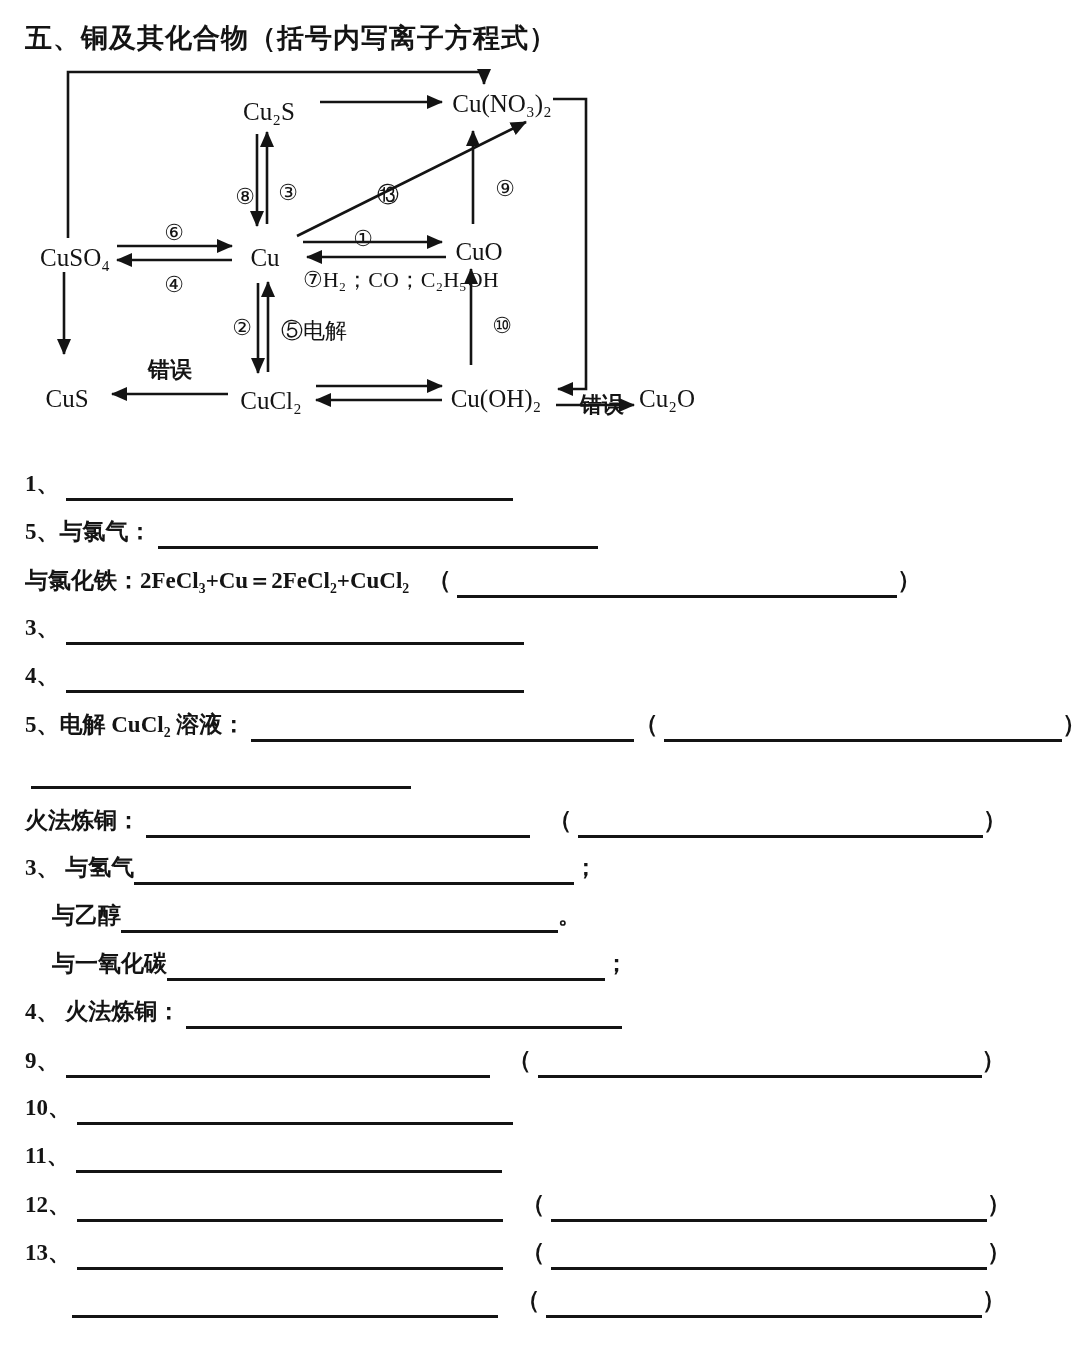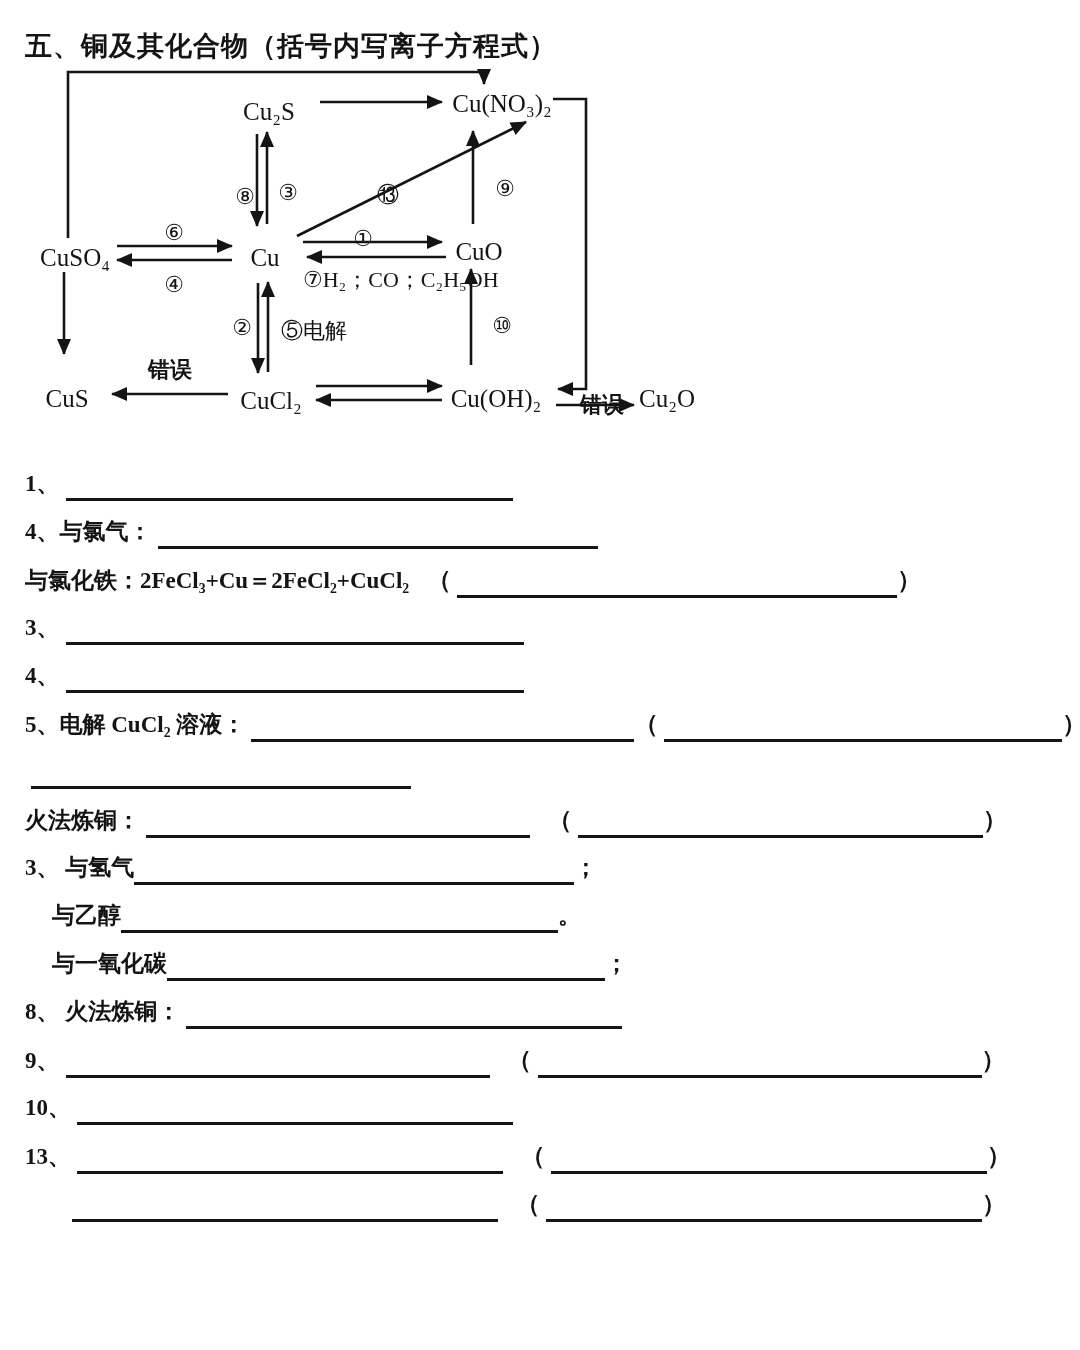--- a/index.html
+++ b/index.html
@@ -1,21 +1,21 @@
 <!DOCTYPE html>
 <html><head>
 <meta charset="utf-8">
 <style>
   html,body { margin:0; padding:0; background:#fff; }
   .page {
     position:relative; width:1080px; height:1350px; background:#ffffff;
     font-family:"Liberation Serif", serif; color:#141414; overflow:hidden;
   }
   .title {
-    position:absolute; left:25px; top:28px;
+    position:absolute; left:25px; top:20px;
     font-size:27px; font-weight:600; letter-spacing:1px; white-space:nowrap;font-family:Liberation Mono, monospace;
   }
   svg.diagram { position:absolute; left:0; top:0; }
   svg.diagram text { fill:#141414; font-family:"Liberation Serif", serif; }
   .node  { font-size:25px; font-weight:500; }
   .clbl  { font-size:22px; font-weight:400; }
   .cjk   { font-size:22px; font-weight:600; }
   .questions { position:absolute; left:25px; top:460px; right:15px; }
   .qrow { height:48px; line-height:48px; white-space:nowrap; font-size:23px; font-weight:700; }
   .blank {
@@ -88,21 +88,21 @@
     <text class="cjk" x="602" y="412" text-anchor="middle">错误</text>
   </svg>
 
   <div class="questions">
 
     <div class="qrow">
       <span>1、</span><span class="blank" style="width:447px"></span>
     </div>
 
     <div class="qrow">
-      <span>4、与氯气：</span><span class="blank" style="width:440px"></span>
+      <span>5、与氯气：</span><span class="blank" style="width:440px"></span>
     </div>
 
     <div class="qrow">
       <span>与氯化铁：2FeCl₃+Cu＝2FeCl₂+CuCl₂</span><span class="paren ml18">（</span><span class="blank" style="width:440px"></span><span class="paren">）</span>
     </div>
 
     <div class="qrow">
       <span>3、</span><span class="blank" style="width:458px"></span>
     </div>
 
@@ -128,32 +128,38 @@
 
     <div class="qrow">
       <span class="ind27">与乙醇</span><span class="blank" style="width:437px;margin-left:0"></span><span>。</span>
     </div>
 
     <div class="qrow">
       <span class="ind27">与一氧化碳</span><span class="blank" style="width:438px;margin-left:0"></span><span>；</span>
     </div>
 
     <div class="qrow">
-      <span>8、 火法炼铜：</span><span class="blank" style="width:436px"></span>
+      <span>4、 火法炼铜：</span><span class="blank" style="width:436px"></span>
     </div>
 
     <div class="qrow">
       <span>9、</span><span class="blank" style="width:424px"></span><span class="paren ml18">（</span><span class="blank" style="width:444px"></span><span class="paren">）</span>
     </div>
 
     <div class="qrow">
       <span>10、</span><span class="blank" style="width:436px"></span>
     </div>
 
+    <div class="qrow">
+      <span>11、</span><span class="blank" style="width:426px"></span>
+    </div>
 
+    <div class="qrow">
+      <span>12、</span><span class="blank" style="width:426px"></span><span class="paren ml18">（</span><span class="blank" style="width:436px"></span><span class="paren">）</span>
+    </div>
 
     <div class="qrow">
       <span>13、</span><span class="blank" style="width:426px"></span><span class="paren ml18">（</span><span class="blank" style="width:436px"></span><span class="paren">）</span>
     </div>
 
     <div class="qrow">
       <span class="blank ind47" style="width:426px"></span><span class="paren ml18">（</span><span class="blank" style="width:436px"></span><span class="paren">）</span>
     </div>
 
   </div>

